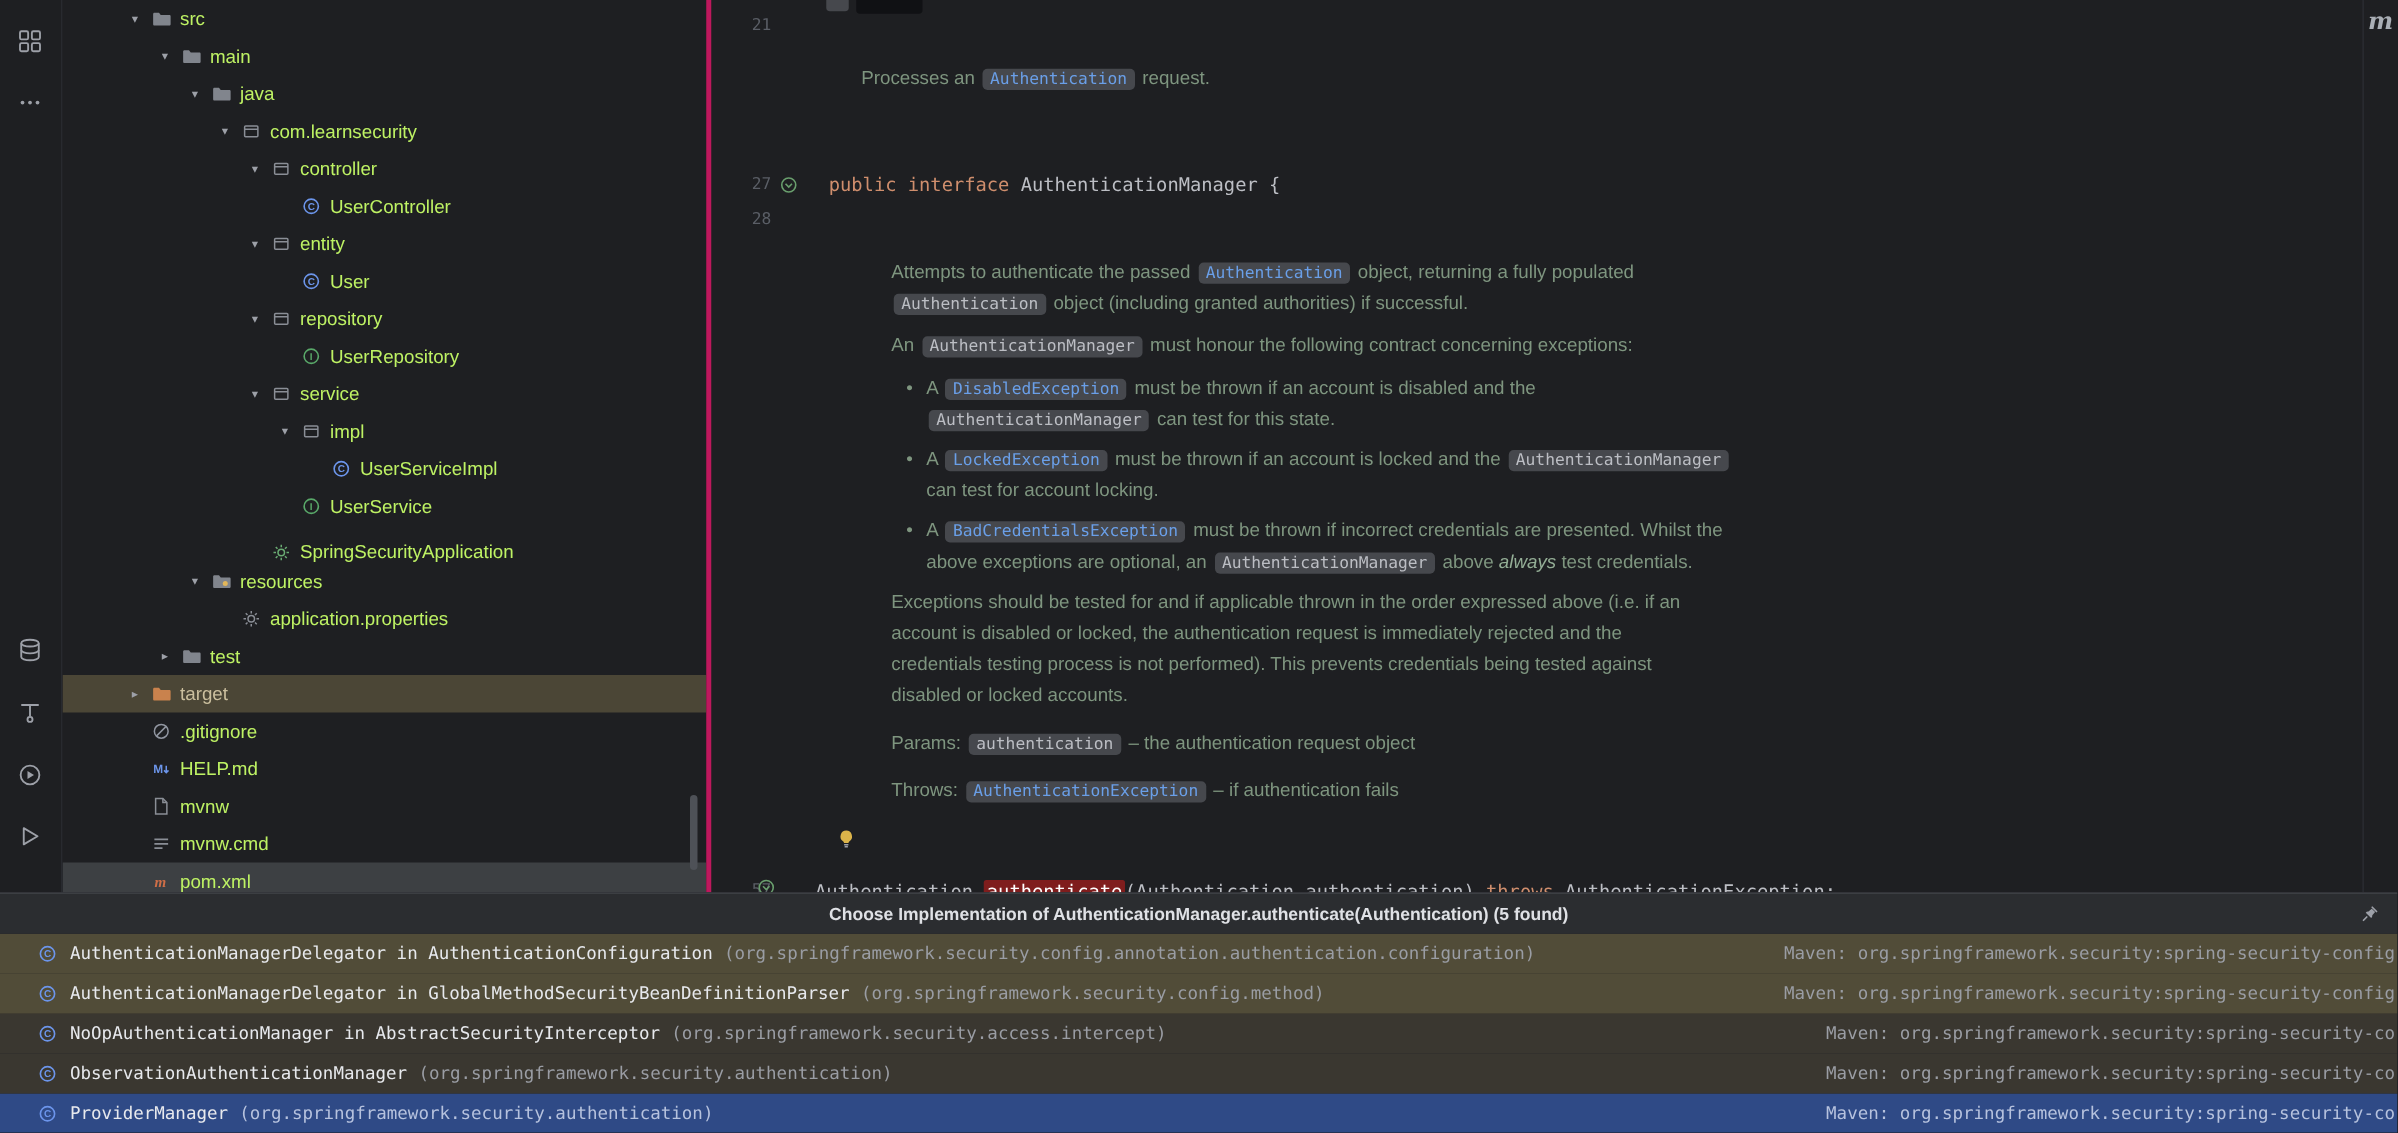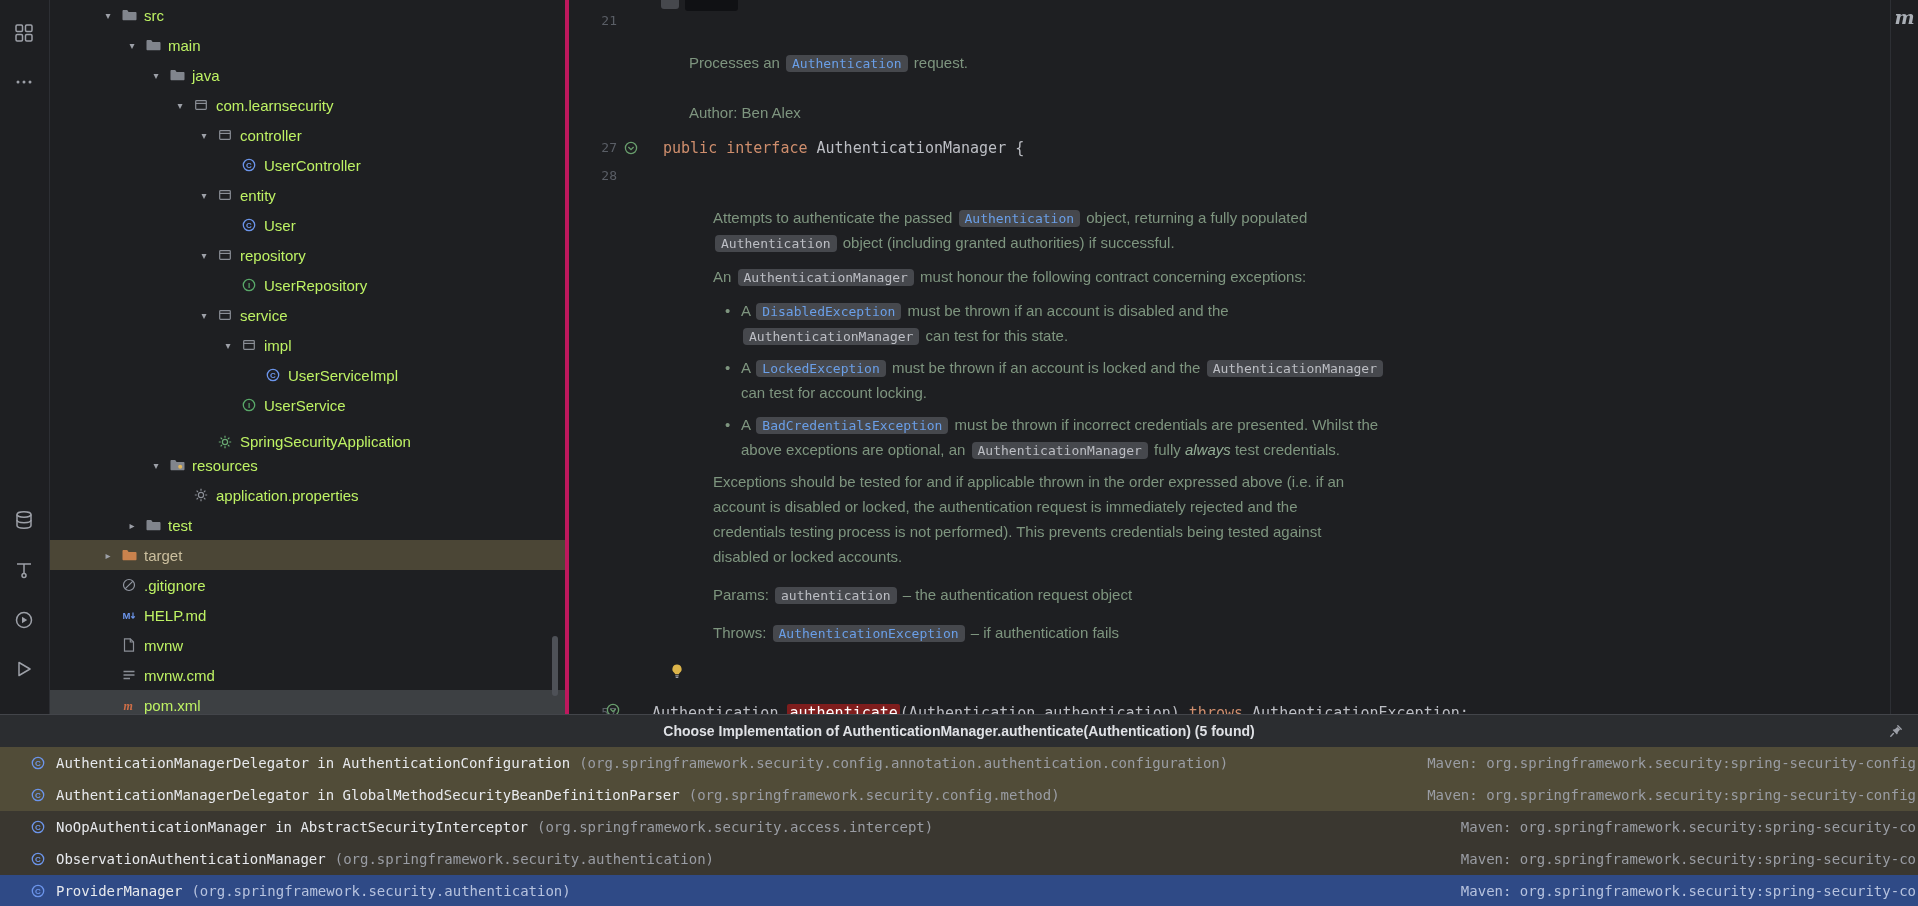--- a/index.html
+++ b/index.html
@@ -394,21 +394,20 @@
     <span class="gut-ico" style="left: 36px; top: 702px;">
       <svg width="16" height="16" viewBox="0 0 16 16">
         <g fill="none" stroke="#699e6d" stroke-width="1.3">
           <circle cx="8" cy="8" r="5.6"></circle>
           <path d="M5.4 7l2.6 2.6L10.6 7"></path>
         </g>
       </svg>
     </span>
     <div class="doc" style="left: 120px; top: 50px;">
       <div class="doc-line"><span>Processes an </span><span class="chip link">Authentication</span><span> request.</span></div>
-      <div class="doc-line" style="margin-top: 25px;"><span>Author: Ben Alex</span></div>
     </div>
     <div class="codeline" style="left: 94px; top: 136px;"><span class="kw">public</span><span> </span><span class="kw">interface</span><span> AuthenticationManager {</span></div>
     <div class="doc" style="left: 144px; top: 205px;">
       <div class="p">
         <div class="doc-line"><span>Attempts to authenticate the passed </span><span class="chip link">Authentication</span><span> object, returning a fully populated</span></div>
         <div class="doc-line"><span class="chip">Authentication</span><span> object (including granted authorities) if successful.</span></div>
       </div>
       <div class="p">
         <div class="doc-line"><span>An </span><span class="chip">AuthenticationManager</span><span> must honour the following contract concerning exceptions:</span></div>
       </div>
@@ -418,21 +417,21 @@
         <div class="doc-line"><span class="chip">AuthenticationManager</span><span> can test for this state.</span></div>
       </div>
       <div class="li">
         <span class="bullet">•</span>
         <div class="doc-line"><span>A </span><span class="chip link">LockedException</span><span> must be thrown if an account is locked and the </span><span class="chip">AuthenticationManager</span></div>
         <div class="doc-line"><span>can test for account locking.</span></div>
       </div>
       <div class="li">
         <span class="bullet">•</span>
         <div class="doc-line"><span>A </span><span class="chip link">BadCredentialsException</span><span> must be thrown if incorrect credentials are presented. Whilst the</span></div>
-        <div class="doc-line"><span>above exceptions are optional, an </span><span class="chip">AuthenticationManager</span><span> fully </span><span class="doc-em">always</span><span> test credentials.</span></div>
+        <div class="doc-line"><span>above exceptions are optional, an </span><span class="chip">AuthenticationManager</span><span> above </span><span class="doc-em">always</span><span> test credentials.</span></div>
       </div>
       <div class="p">
         <div class="doc-line"><span>Exceptions should be tested for and if applicable thrown in the order expressed above (i.e. if an</span></div>
         <div class="doc-line"><span>account is disabled or locked, the authentication request is immediately rejected and the</span></div>
         <div class="doc-line"><span>credentials testing process is not performed). This prevents credentials being tested against</span></div>
         <div class="doc-line"><span>disabled or locked accounts.</span></div>
       </div>
       <div class="p sec">
         <div class="doc-line"><span>Params: </span><span class="chip">authentication</span><span> – the authentication request object</span></div>
       </div>

